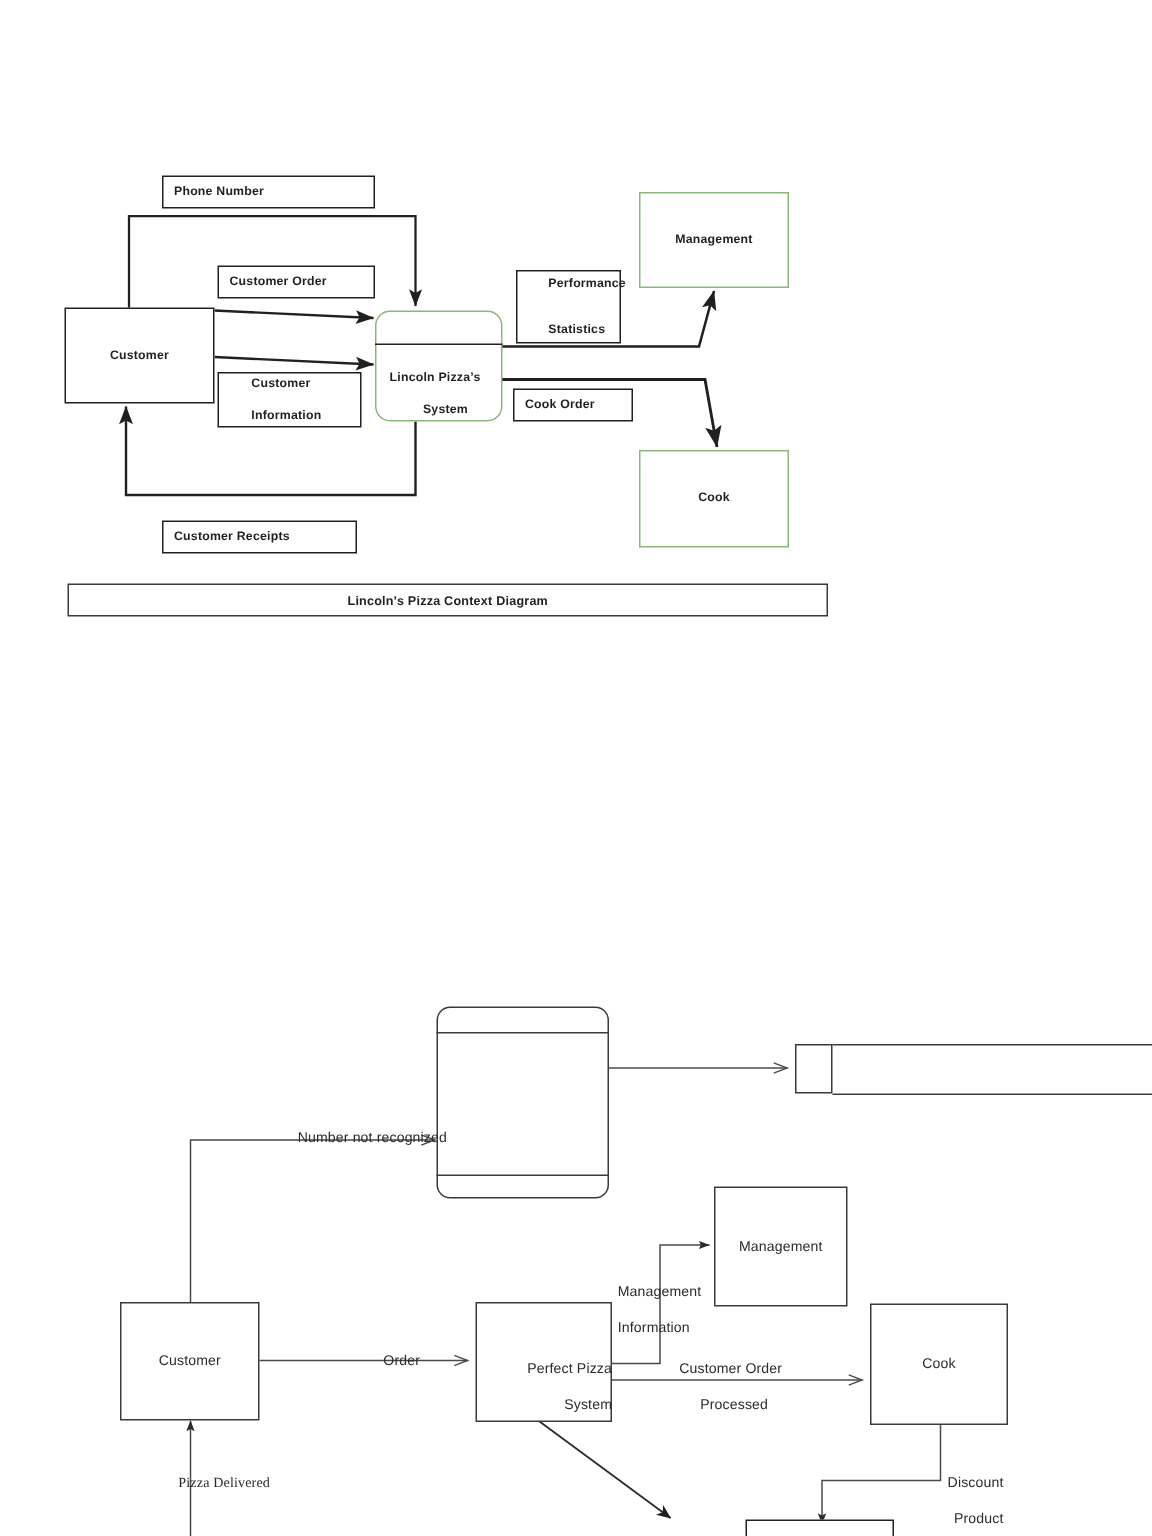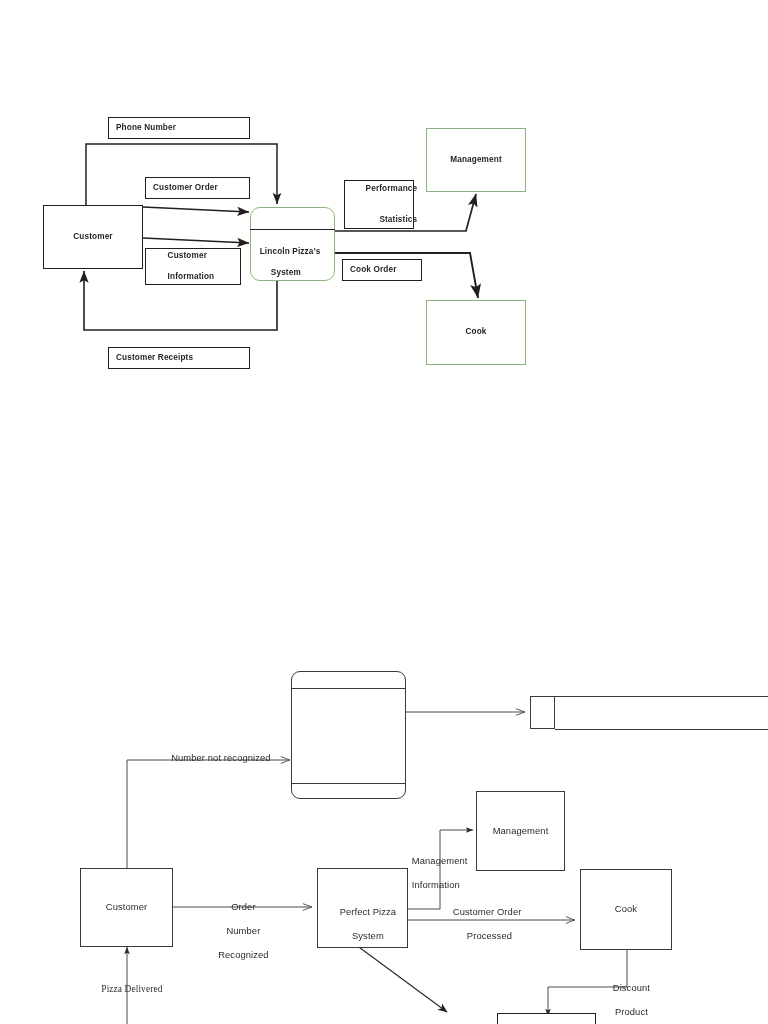--- a/index.html
+++ b/index.html
@@ -28,21 +28,21 @@
     width: 768px;
     height: 1024px;
     overflow: visible;
   }
   .lbl {
     position: absolute;
     font-family: "Liberation Sans", sans-serif;
     color: #1a1a1a;
     white-space: pre;
     line-height: 1.28;
-    text-align: center;
+    text-align: right;
     pointer-events: none;
   }
   
   .d1 {
     font-size: 8.2px;
     font-weight: 600;
     letter-spacing: 0.15px;
     color: #231f20;
   }
   .d1.big { font-size: 8.4px; }
@@ -191,35 +191,38 @@
     <span class="lbl d1" style="position:static; padding-left:7px;">Customer Order</span>
   </div>
 
   <div class="box box-black" style="left:145px; top:248px; width:96px; height:37px; justify-content:flex-start;">
     <div class="lbl d1" style="position:static; padding-left:7px; text-align:left;">
       <span>Customer</span><br>
       <span>Information</span>
     </div>
   </div>
 
-  <div class="box box-black" style="left:108px; top:347px; width:142px; height:22px; justify-content:flex-start;">
+  <div class="box box-black" style="left:108px; top:347px; width:130px; height:22px; justify-content:flex-start;">
     <span class="lbl d1" style="position:static; padding-left:7px;">Customer Receipts</span>
   </div>
 
   <div class="box box-black" style="left:344px; top:180px; width:70px; height:49px; justify-content:flex-start;">
-    <div class="lbl d1" style="position:static; padding-left:6px; text-align:right; line-height:1.9;">
+    <div class="lbl d1" style="position:static; padding-left:6px; text-align:left; line-height:1.9;">
       <span>Performance</span><br>
       <span>Statistics</span>
     </div>
   </div>
 
   <div class="box box-black" style="left:342px; top:259px; width:80px; height:22px; justify-content:flex-start;">
     <span class="lbl d1" style="position:static; padding-left:7px;">Cook Order</span>
   </div>
 
+  <div class="titlebar" style="left:45px; top:389px; width:507px; height:22px;">
+    <span class="lbl d1 big" style="position:static;">Lincoln's Pizza Context Diagram</span>
+  </div>
 
   <svg class="layer" viewBox="0 0 768 1024" xmlns="http://www.w3.org/2000/svg">
 
     <g>
       <path d="M127,868 L127,760 L290,760" fill="none" stroke="#4a4a4a" stroke-width="1" marker-end="url(#arrOpen)"></path>
     </g>
 
     <g>
       <path d="M406,712 L525,712" fill="none" stroke="#4a4a4a" stroke-width="1" marker-end="url(#arrOpen)"></path>
     </g>
@@ -278,24 +281,20 @@
   <div class="box box-black" style="left:497px; top:1013px; width:99px; height:30px;"></div>
 
   <div class="lbl d2" style="left:133px; top:740px; width:165px;">
     <span>Number not recognized</span>
   </div>
 
   <div class="lbl d2" style="left:196px; top:889px; width:84px;">
     <span>Order</span>
   </div>
 
-  <div class="lbl d2" style="left:196px; top:913px; width:84px;">
-    <span>Number</span><br>
-    <span>Recognized</span>
-  </div>
 
   <div class="lbl d2" style="left:74px; top:971px; width:106px;font-family:Liberation Serif, serif;">
     <span>Pizza Delivered</span>
   </div>
 
   <div class="lbl d2" style="left:401px; top:843px; width:80px; text-align:left;">
     <span>Management</span><br>
     <span>Information</span>
   </div>
 

